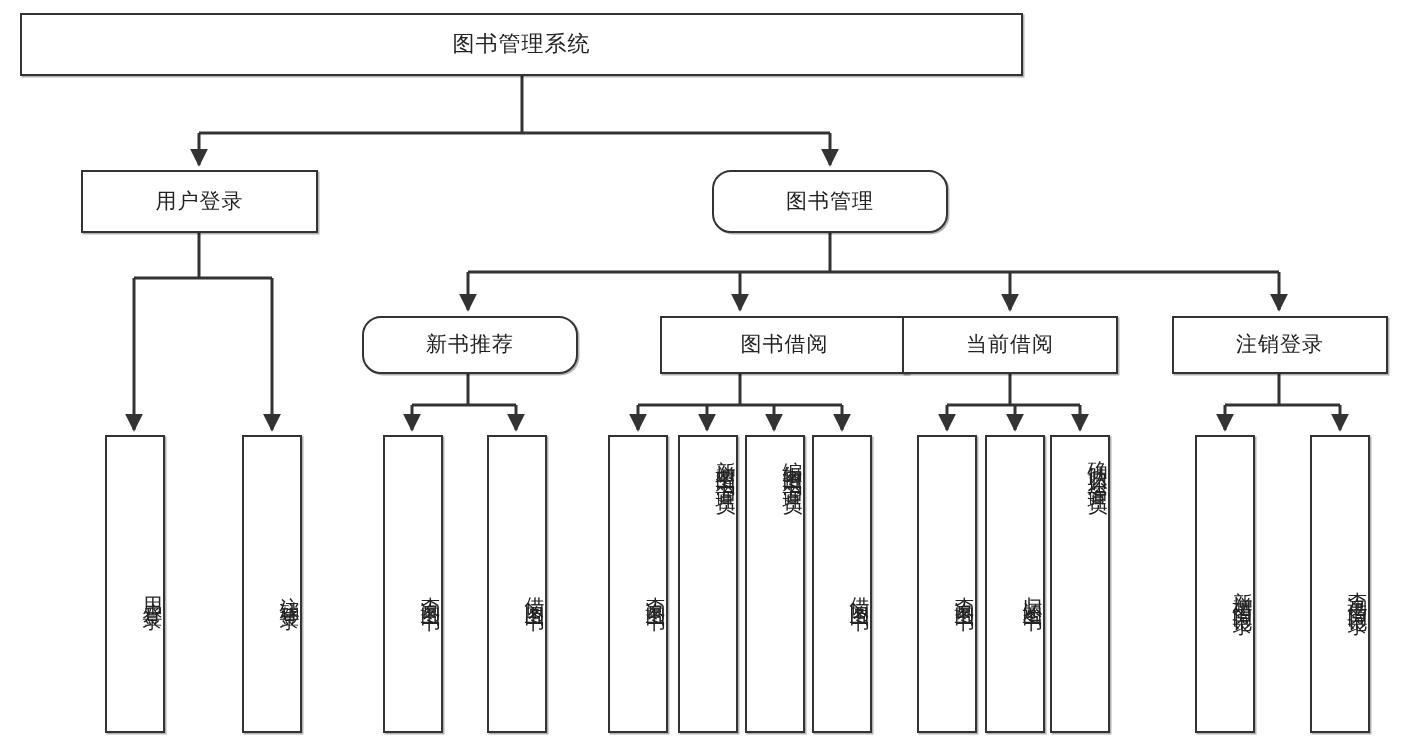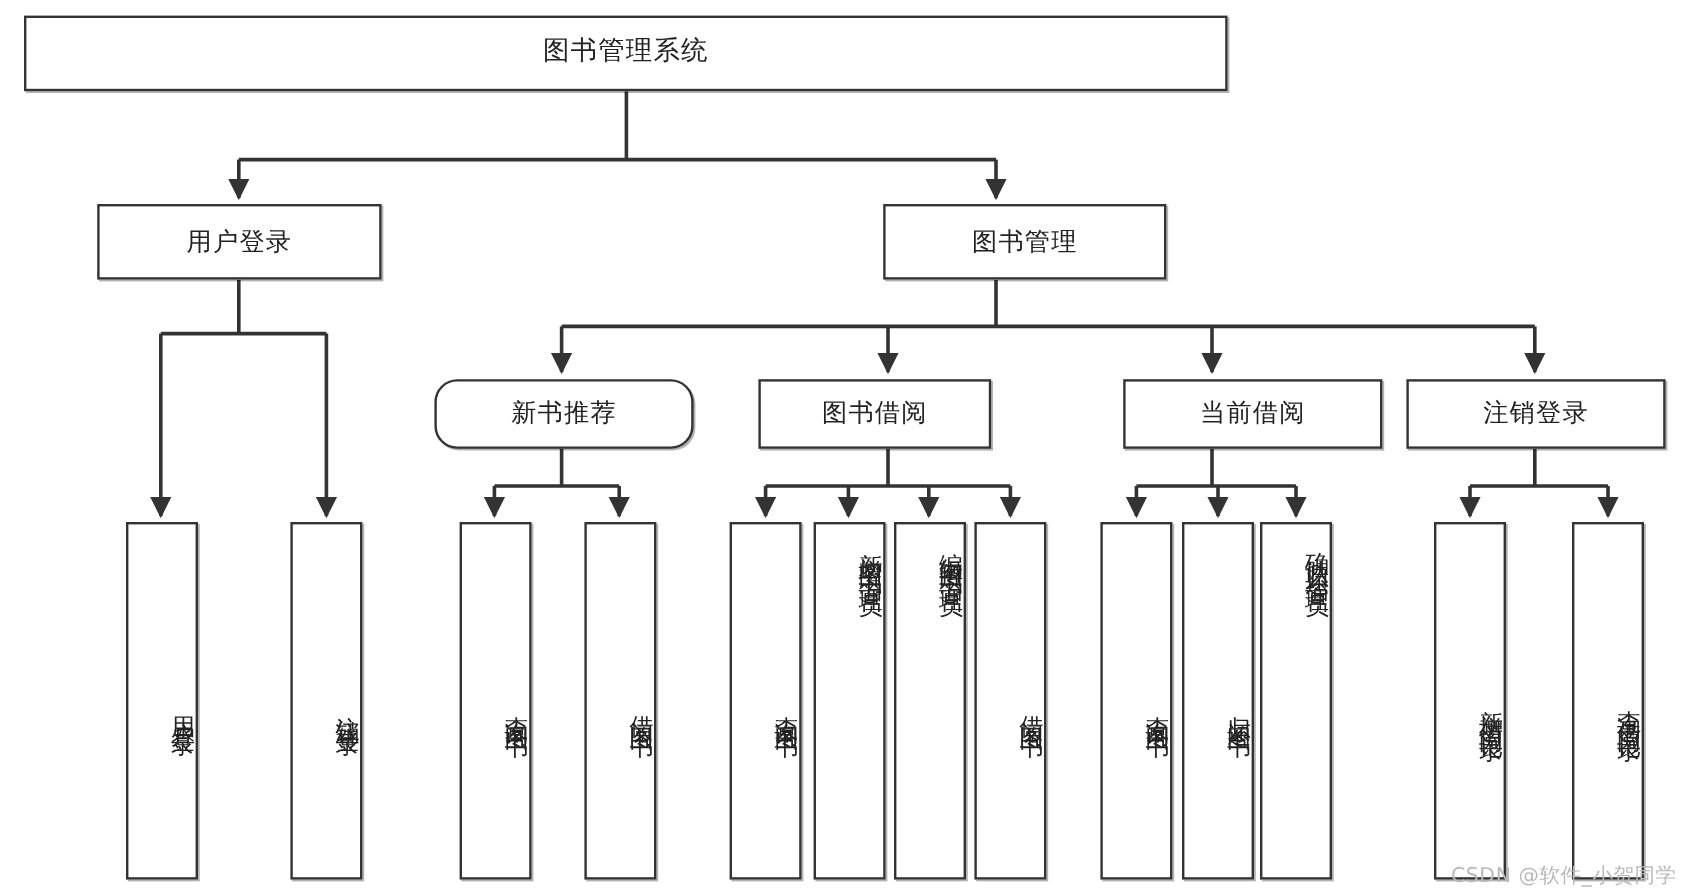--- a/index.html
+++ b/index.html
@@ -118,41 +118,41 @@
       <path d="M 1015 405 L 1015 430" marker-end="url(#arrow)"></path>
       <path d="M 1080 405 L 1080 430" marker-end="url(#arrow)"></path>
 
       <path d="M 1279 374 L 1279 405"></path>
       <path d="M 1225 405 L 1340 405"></path>
       <path d="M 1225 405 L 1225 430" marker-end="url(#arrow)"></path>
       <path d="M 1340 405 L 1340 430" marker-end="url(#arrow)"></path>
     </g>
   </svg>
 
-  <div class="node node-h node-root" style="left:20px; top:13px; width:1003px; height:63px;font-family:Liberation Mono, monospace;">
+  <div class="node node-h node-root" style="left:20px; top:13px; width:1003px; height:63px;">
     <span>图书管理系统</span>
   </div>
 
   <div class="node node-h" style="left:81px; top:170px; width:237px; height:63px;">
     <span>用户登录</span>
   </div>
 
-  <div class="node node-h" style="left:736px; top:170px; width:236px; height:63px;">
+  <div class="node node-h" style="left:712px; top:170px; width:236px; height:63px;border-radius:19px;">
     <span>图书管理</span>
   </div>
 
   <div class="node node-h" style="left:362px; top:316px; width:216px; height:58px;border-radius:19px;">
     <span>新书推荐</span>
   </div>
 
-  <div class="node node-h" style="left:632px; top:316px; width:194px; height:58px;">
+  <div class="node node-h" style="left:660px; top:316px; width:249px; height:58px;">
     <span>图书借阅</span>
   </div>
 
-  <div class="node node-h" style="left:902px; top:316px; width:216px; height:58px;margin-left:34px;">
+  <div class="node node-h" style="left:902px; top:316px; width:216px; height:58px;">
     <span>当前借阅</span>
   </div>
 
   <div class="node node-h" style="left:1172px; top:316px; width:216px; height:58px;">
     <span>注销登录</span>
   </div>
 
   <div class="node node-v" style="left:105px; top:435px; width:60px; height:298px;">
     <span>用户登录</span>
   </div>
@@ -198,15 +198,14 @@
   </div>
 
   <div class="node node-v" style="left:1195px; top:435px; width:60px; height:298px;">
     <span>新增借阅记录</span>
   </div>
 
   <div class="node node-v" style="left:1310px; top:435px; width:60px; height:298px;">
     <span>查询借阅记录</span>
   </div>
 
-  <div class="watermark">CSDN @软件_小贺同学</div>
 
 </div>
 
 </body></html>

